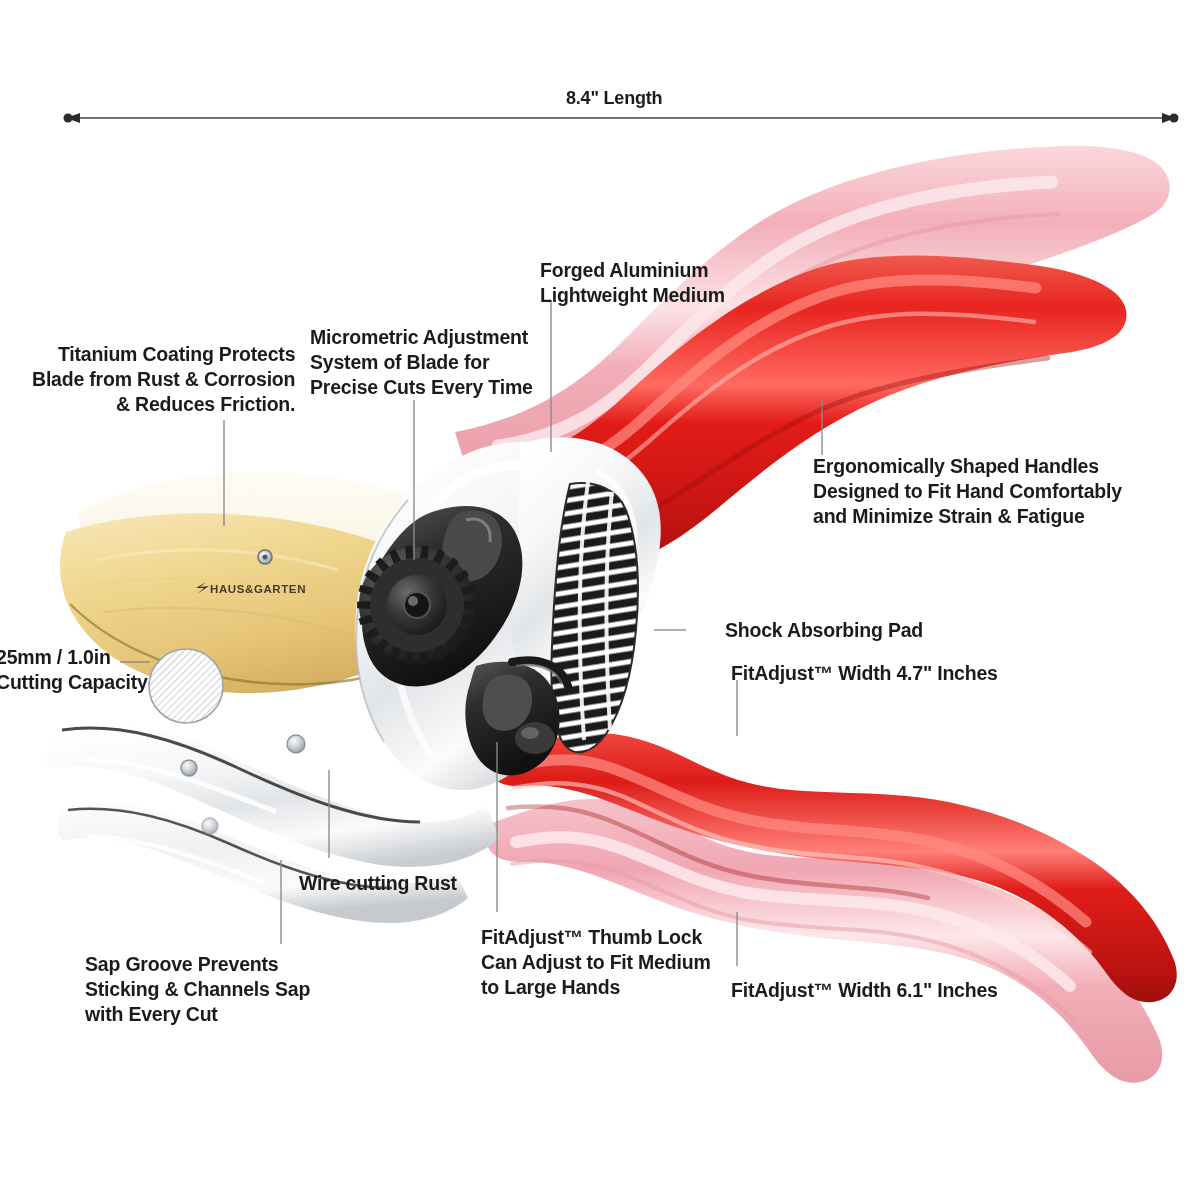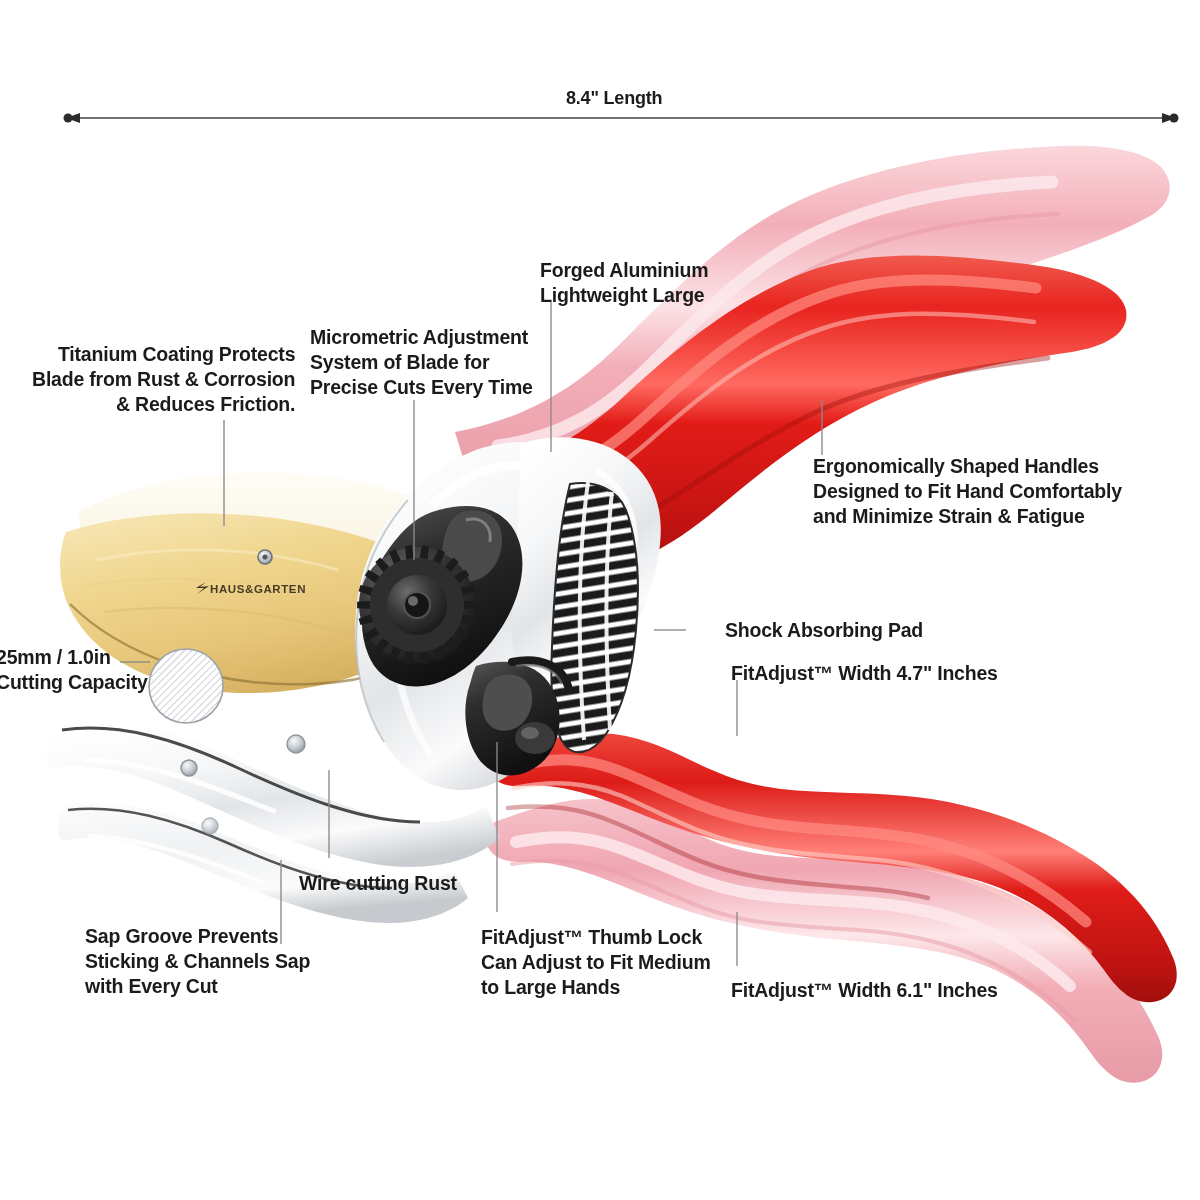--- a/index.html
+++ b/index.html
@@ -453,31 +453,31 @@
   <div class="dim-label" id="dim-label" style="left: 566px; top: 88px;">8.4" Length</div>
 
   <div id="callout-layer">
       <div class="callout right" style="left: 32px; top: 342px; text-align: right;">Titanium Coating Protects
 Blade from Rust &amp; Corrosion
 &amp; Reduces Friction.</div>
       <div class="callout right" style="left: 310px; top: 325px;">Micrometric Adjustment
 System of Blade for
 Precise Cuts Every Time</div>
       <div class="callout right" style="left: 540px; top: 258px;">Forged Aluminium
-Lightweight Large</div>
+Lightweight Medium</div>
       <div class="callout right" style="left: 813px; top: 454px;">Ergonomically Shaped Handles
 Designed to Fit Hand Comfortably
 and Minimize Strain &amp; Fatigue</div>
       <div class="callout right" style="left: 693px; top: 618px; margin-left: 32px;">Shock Absorbing Pad</div>
       <div class="callout right" style="left: 731px; top: 661px;">FitAdjust™ Width 4.7" Inches</div>
       <div class="callout right" style="left: -4px; top: 645px;">25mm / 1.0in
 Cutting Capacity</div>
       <div class="callout right" style="left: 299px; top: 871px;">Wire cutting Rust</div>
       <div class="callout right" style="left: 481px; top: 925px;">FitAdjust™ Thumb Lock
 Can Adjust to Fit Medium
 to Large Hands</div>
-      <div class="callout right" style="left: 85px; top: 924px;">Sap Groove Prevents
+      <div class="callout right" style="left: 85px; top: 952px;">Sap Groove Prevents
 Sticking &amp; Channels Sap
 with Every Cut</div>
       <div class="callout right" style="left: 731px; top: 978px;">FitAdjust™ Width 6.1" Inches</div>
     </div>
 
 </div>
 
 </body></html>

